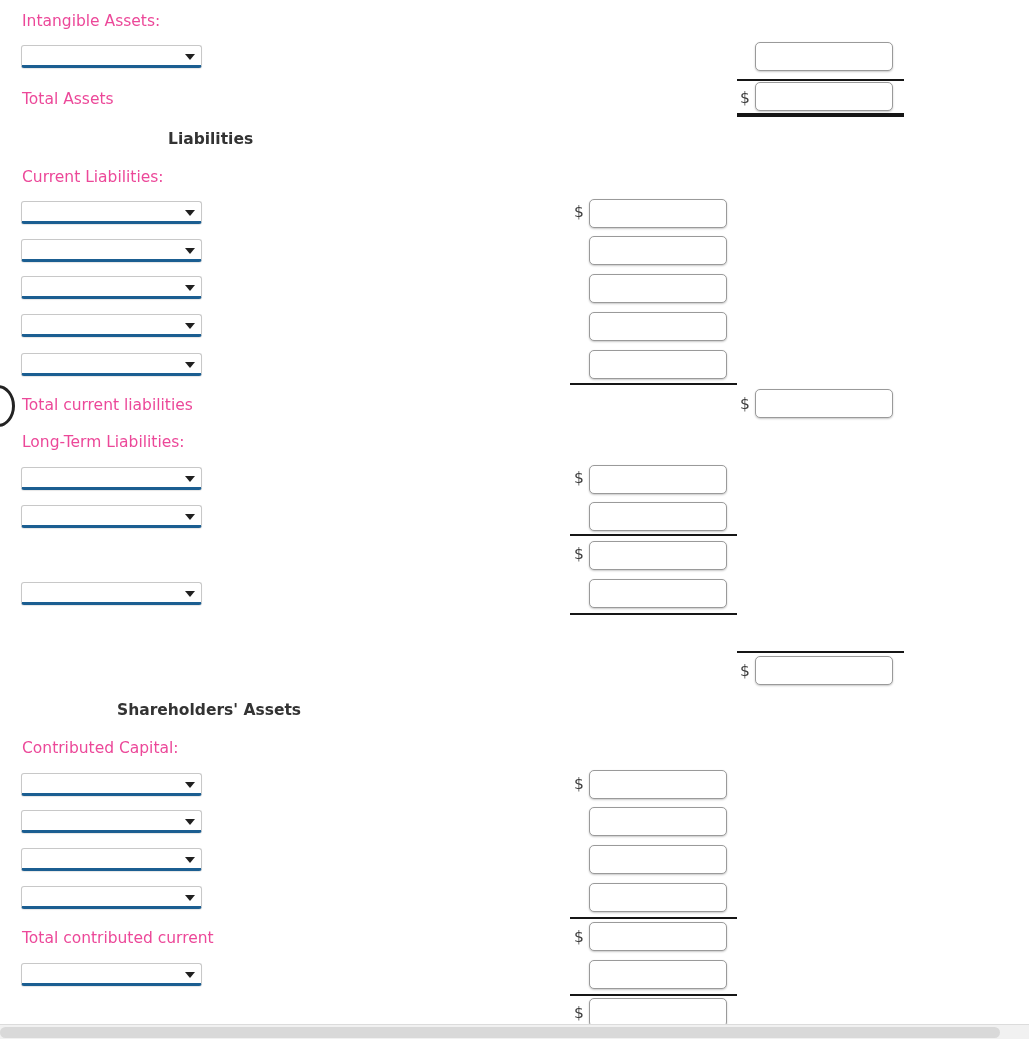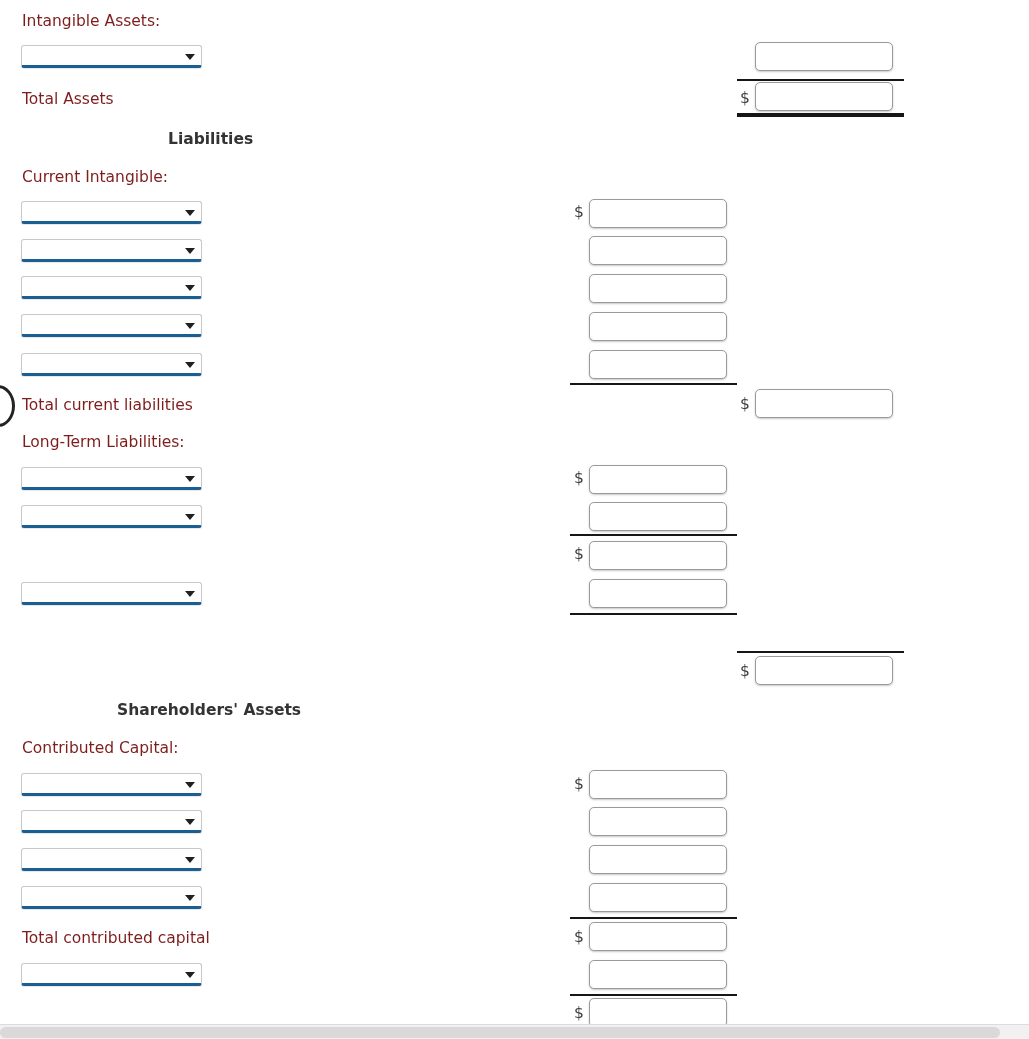--- a/index.html
+++ b/index.html
@@ -32,21 +32,21 @@
     height: 38px;
   }
 
   
   .label {
     position: absolute;
     left: 22px;
     top: 0;
     font-size: 15.5px;
     line-height: 38px;
-    color: #7f1d1d;
+    color: #ec4899;
     white-space: nowrap;
   }
 
   .section-head {
     position: absolute;
     top: 0;
     font-size: 15.5px;
     line-height: 38px;
     font-weight: bold;
     color: #333333;
@@ -166,21 +166,21 @@
     <div class="money colB" style="top:2px;"></div>
   </div>
 
   <div class="rule colB dbl" style="top:113px;"></div>
 
   <div class="row" style="top:120px;">
     <span class="section-head" style="left:168px;">Liabilities</span>
   </div>
 
   <div class="row" style="top:158px;">
-    <span class="label">Current Intangible:</span>
+    <span class="label">Current Liabilities:</span>
   </div>
 
   <div class="row" style="top:195px;">
     <div class="sel" style="top:6px;">
       <span class="arrow"></span>
     </div>
     <span class="dollar colA" style="top:8px;">$</span>
     <div class="money colA" style="top:4px;"></div>
   </div>
 
@@ -296,21 +296,21 @@
   <div class="row" style="top:880px;">
     <div class="sel" style="top:6px;">
       <span class="arrow"></span>
     </div>
     <div class="money colA" style="top:3px;"></div>
   </div>
 
   <div class="rule colA" style="top:917px;"></div>
 
   <div class="row" style="top:919px;">
-    <span class="label">Total contributed capital</span>
+    <span class="label">Total contributed current</span>
     <span class="dollar colA" style="top:9px;">$</span>
     <div class="money colA" style="top:3px;"></div>
   </div>
 
   <div class="row" style="top:957px;">
     <div class="sel" style="top:6px;">
       <span class="arrow"></span>
     </div>
     <div class="money colA" style="top:3px;"></div>
   </div>

